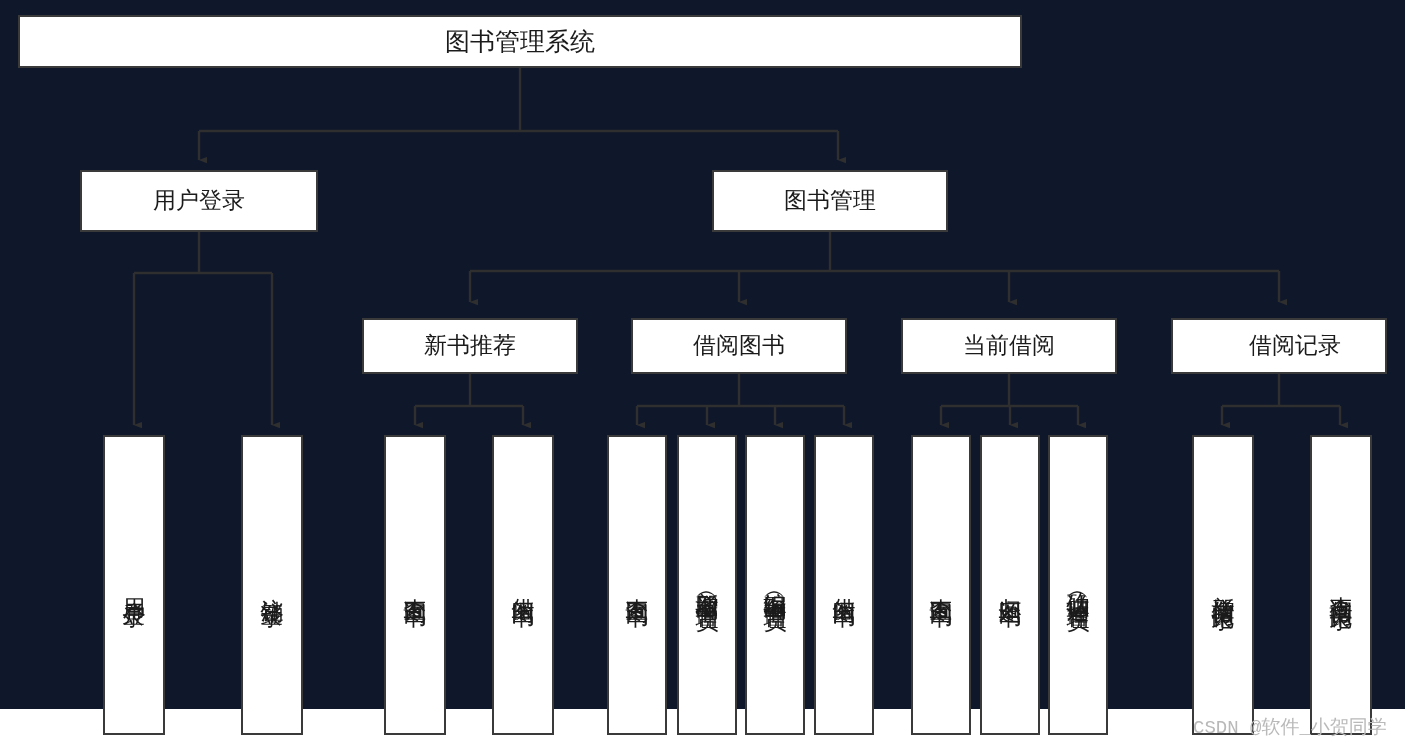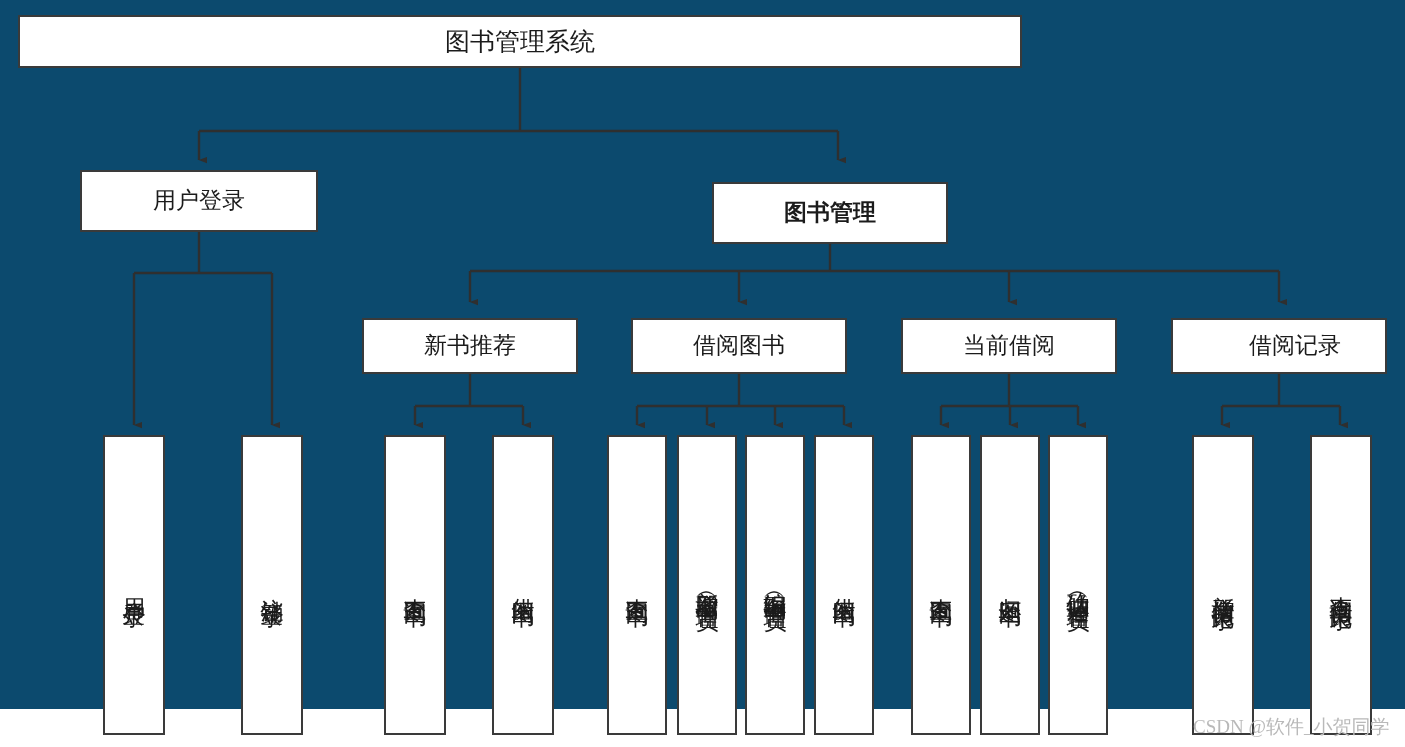--- a/index.html
+++ b/index.html
@@ -10,21 +10,21 @@
   body {
     width: 1405px;
     height: 747px;
     font-family: "DejaVu Sans", "Liberation Sans", sans-serif;
     overflow: hidden;
   }
   #diagram-root {
     position: relative;
     width: 1405px;
     height: 709px;
-    background: #0c4a6e;
+    background: #0f172a;
   }
   svg#connector-layer {
     position: absolute;
     left: 0;
     top: 0;
     width: 1405px;
     height: 747px;
   }
   .node-box {
     position: absolute;
@@ -55,21 +55,21 @@
     text-orientation: upright;
     letter-spacing: 2.5px;
     line-height: 1;
   }
   .watermark {
     position: absolute;
     color: #b9b9b9;
     font-size: 19px;
     white-space: nowrap;
     pointer-events: none;
-    font-family: Liberation Serif, serif;
+    font-family: Liberation Mono, monospace;
   }
 </style>
 </head>
 <body>
 
 <div id="diagram-root">
 
   <svg id="connector-layer" viewBox="0 0 1405 747" xmlns="http://www.w3.org/2000/svg">
     <defs>
       <marker id="arrowhead" markerWidth="7" markerHeight="9" refX="3.2" refY="8.4" orient="auto" markerUnits="userSpaceOnUse">
@@ -121,21 +121,21 @@
   </svg>
 
   <div class="node-box node-root" style="left:18px; top:15px; width:1004px; height:53px;">
     <span class="node-label">图书管理系统</span>
   </div>
 
   <div class="node-box node-l2" style="left:80px; top:170px; width:238px; height:62px;">
     <span class="node-label">用户登录</span>
   </div>
 
-  <div class="node-box node-l2" style="left:712px; top:182px; width:236px; height:62px;font-weight:bold;">
+  <div class="node-box node-l2" style="left:712px; top:170px; width:236px; height:62px;">
     <span class="node-label">图书管理</span>
   </div>
 
   <div class="node-box node-l3" style="left:362px; top:318px; width:216px; height:56px;">
     <span class="node-label">新书推荐</span>
   </div>
 
   <div class="node-box node-l3" style="left:631px; top:318px; width:216px; height:56px;">
     <span class="node-label">借阅图书</span>
   </div>

